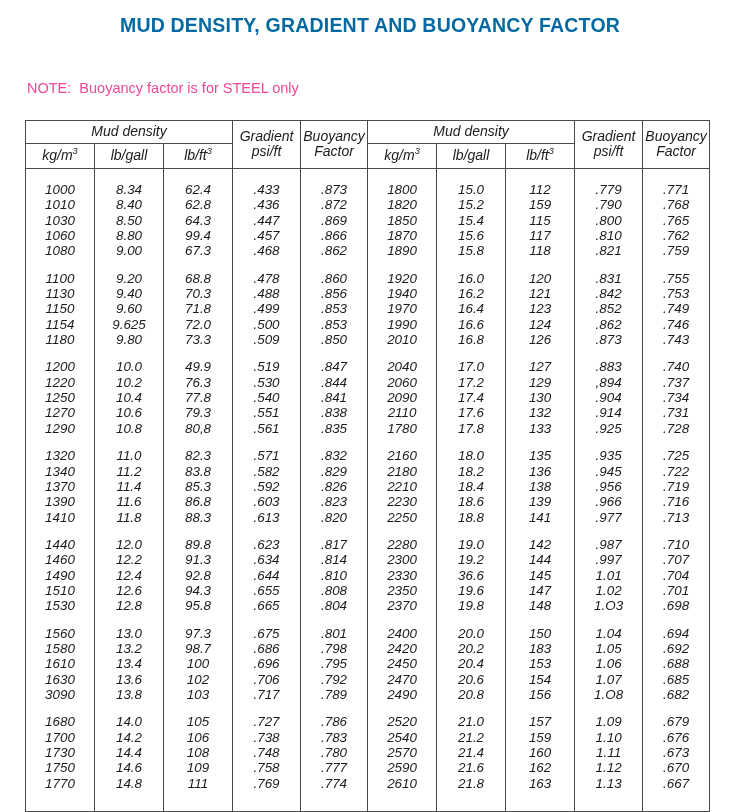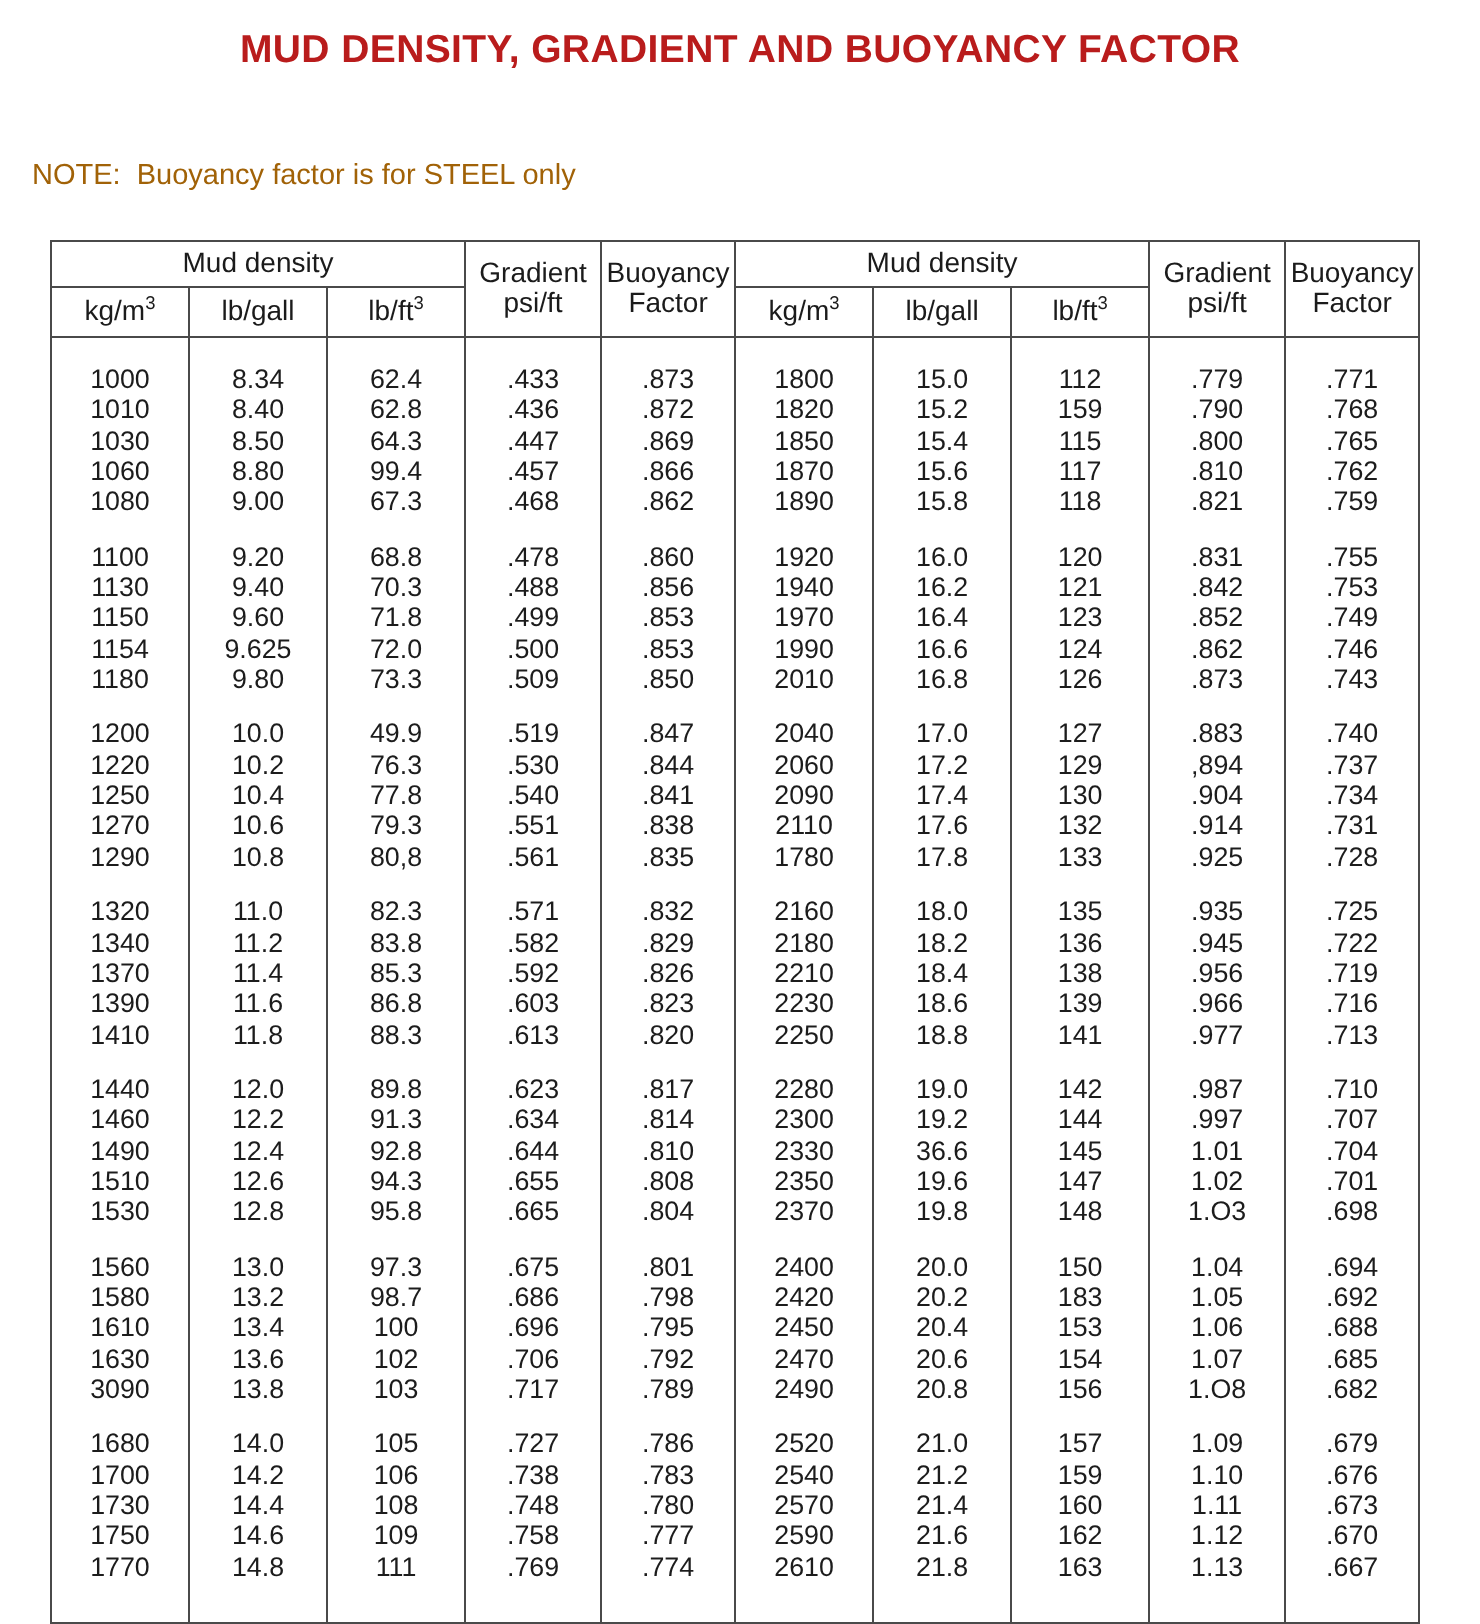--- a/index.html
+++ b/index.html
@@ -17,46 +17,47 @@
   }
 
   
   #page-title {
     text-align: center;
     font-size: 19.5px;
     font-weight: bold;
     letter-spacing: 0.2px;
     margin: 0;
     padding-top: 14px;
-    color: #b91c1c;
+    color: #0369a1;
   }
 
   
   #note-line {
     position: absolute;
-    left: 16px;
+    left: 27px;
     top: 80px;
     font-size: 14.5px;
-    color: #a16207;
+    color: #ec4899;
     white-space: pre;
   }
 
   
   #density-table-wrap {
     position: absolute;
     left: 25px;
     top: 120px;
     width: 684px;
   }
   table.density {
     border-collapse: collapse;
     table-layout: fixed;
     width: 684px;
     font-size: 13.2px;
     color: #1c1c1c;
+    font-style: italic;
   }
   table.density th,
   table.density td {
     border: 1px solid #4a4a4a;
     text-align: center;
     vertical-align: middle;
     padding: 0;
   }
   table.density thead th {
     font-weight: normal;

